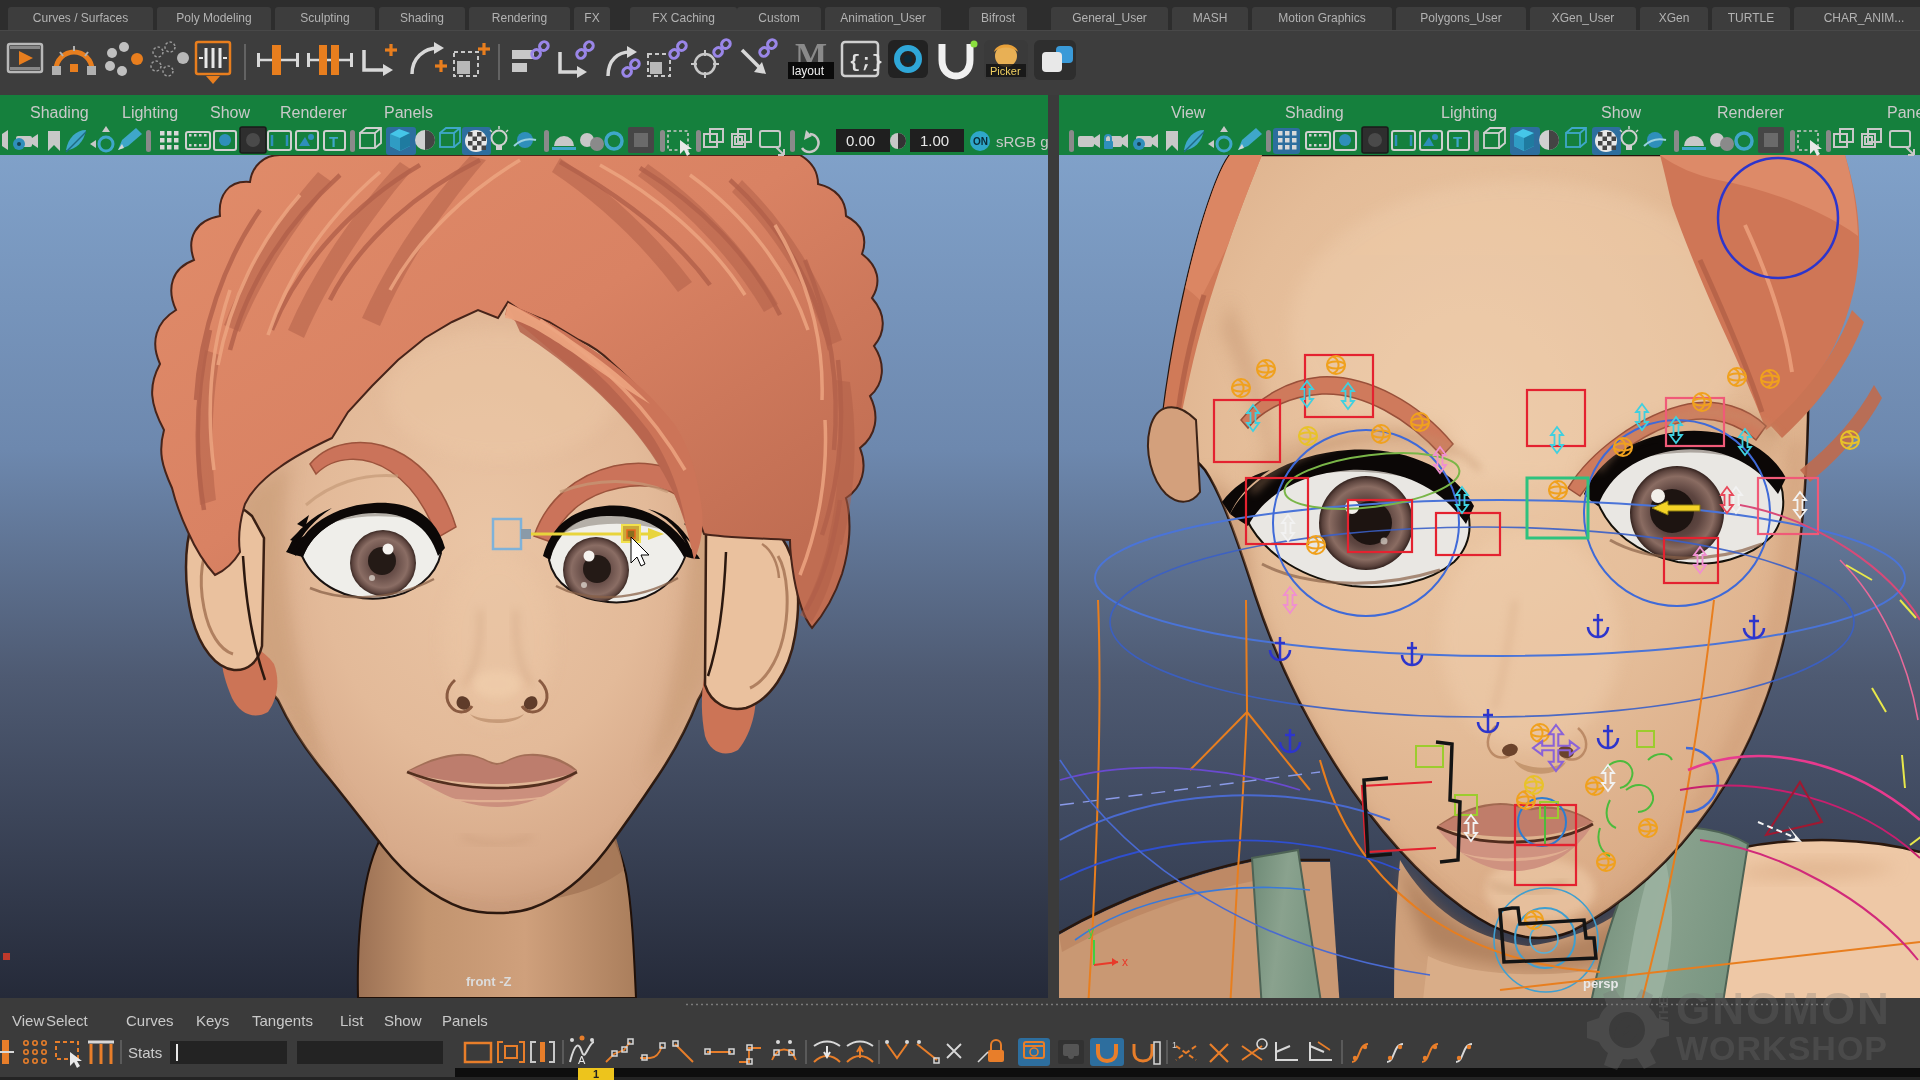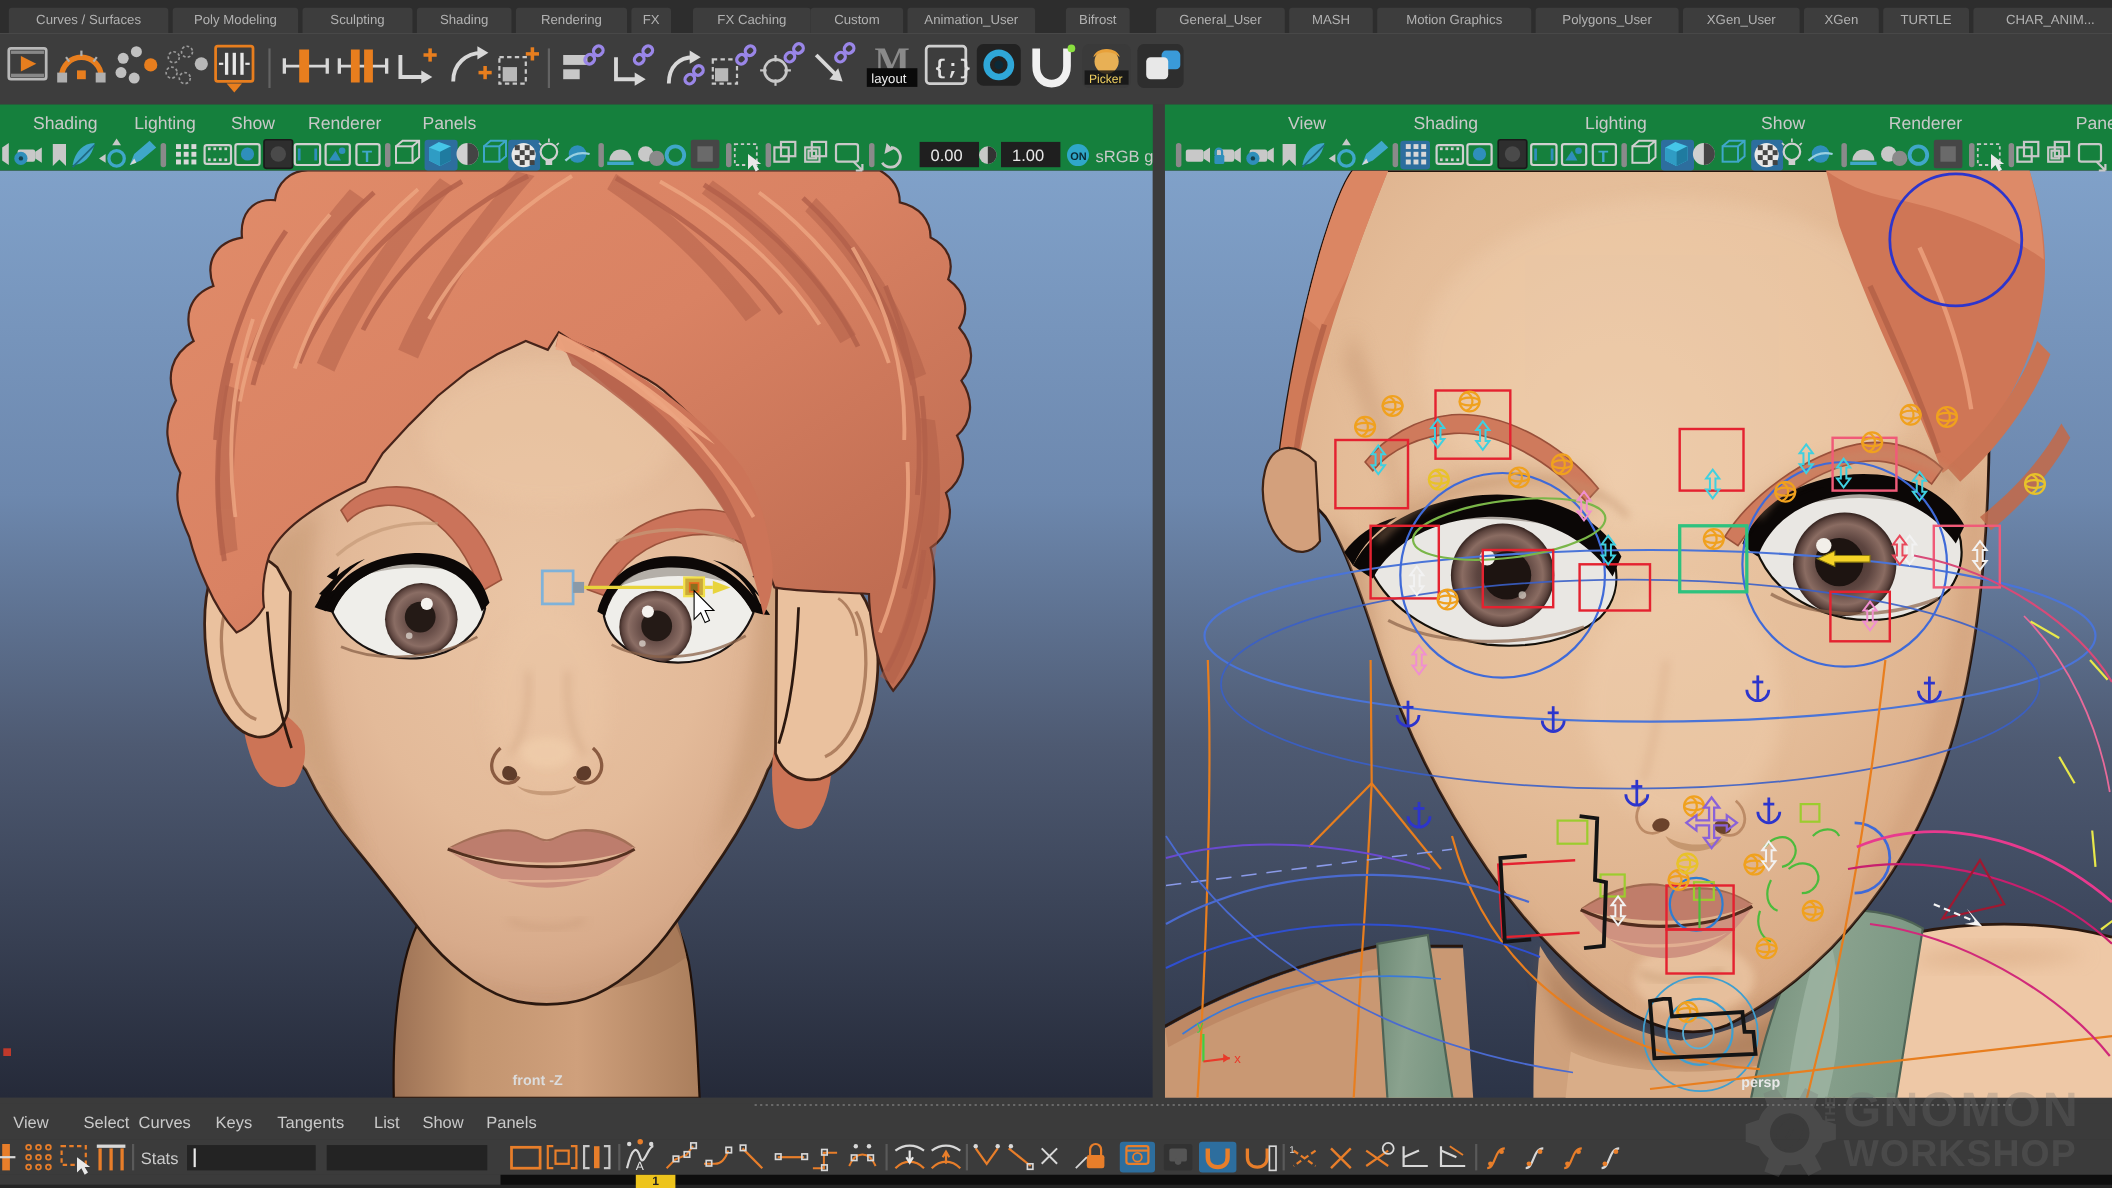--- a/index.html
+++ b/index.html
@@ -560,21 +560,21 @@
 
 <path d="M1652,508 L1668,501 L1668,505 L1700,505 L1700,511 L1668,511 L1668,515 Z" fill="#f5d327" stroke="#8a7a10" stroke-width="1"></path>
 
 <text x="1583" y="988" font-size="13" font-weight="bold" fill="#e8e8e8" font-family="Liberation Sans,sans-serif">persp</text>
 </g>
 
 </svg>
 
 <div id="bmenus">
   <span style="left:12px">View</span>
-    <span style="left:76px">Select</span>
+    <span style="left:46px">Select</span>
   <span style="left:126px">Curves</span>
     <span style="left:196px">Keys</span>
   <span style="left:252px">Tangents</span>
     <span style="left:340px">List</span>
   <span style="left:384px">Show</span>
     <span style="left:442px">Panels</span>
 </div>
 <div id="btool"></div>
 <div id="bottomstrip"></div>
 <div id="timeline"></div>

